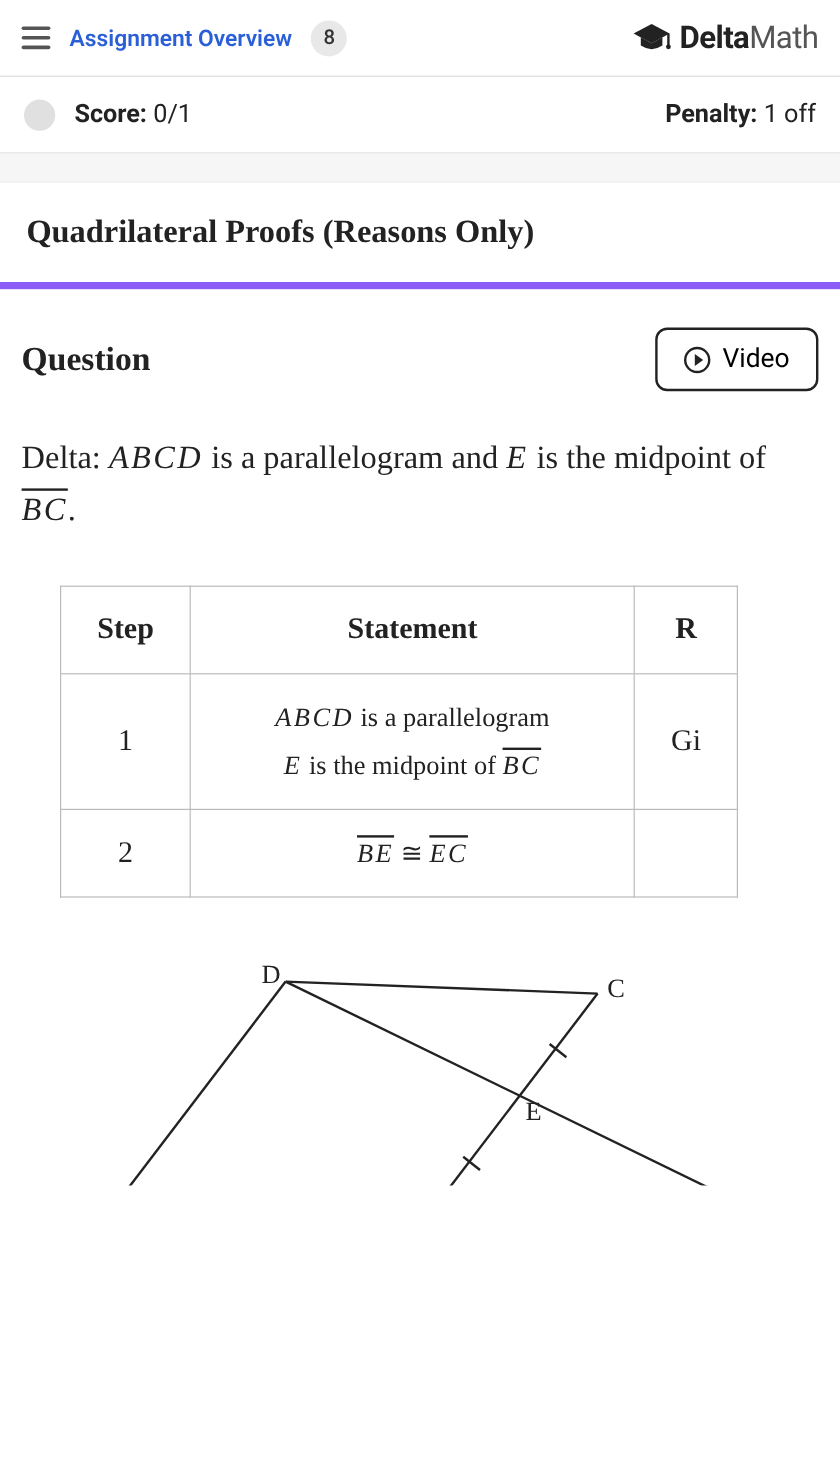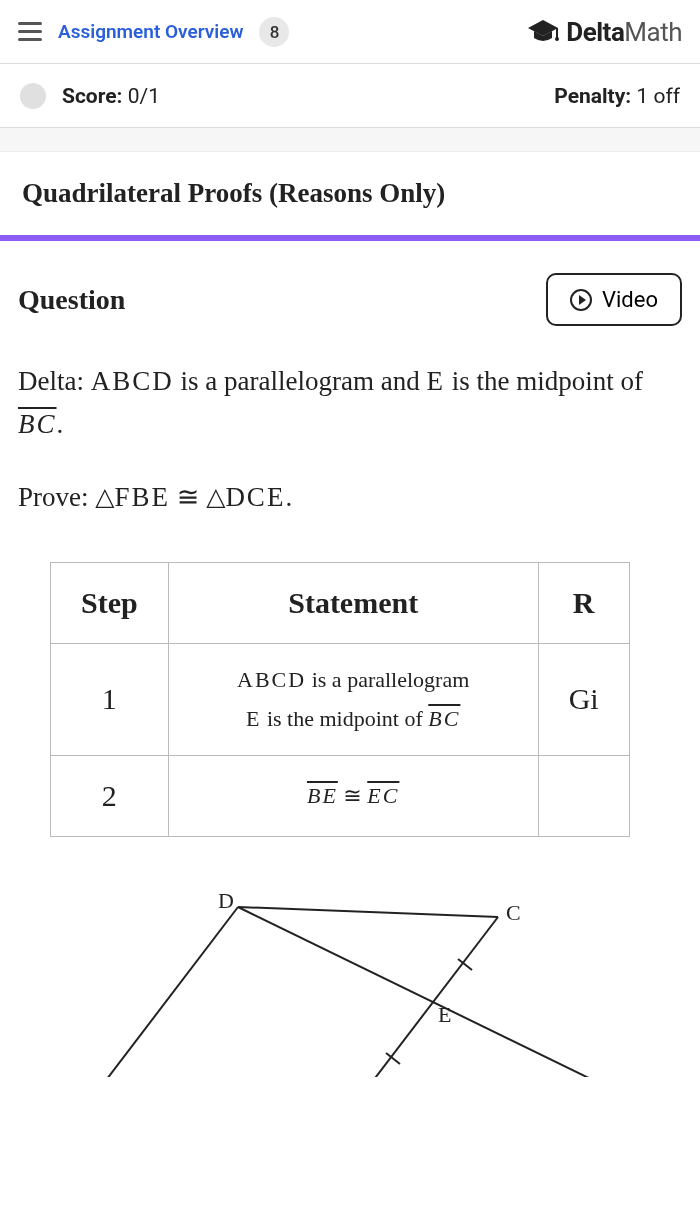--- a/index.html
+++ b/index.html
@@ -125,33 +125,33 @@
       border-left: 7px solid #222;
       border-top: 5px solid transparent;
       border-bottom: 5px solid transparent;
     }
     .problem {
       padding: 24px 18px 8px;
       font-family: "Times New Roman", Georgia, serif;
       line-height: 1.6;
     }
     .problem p { font-size: 27px; margin-bottom: 30px; }
-    .mi { letter-spacing: 2px; }
+    .mi { font-style: italic; letter-spacing: 2px; }
     .bar { text-decoration: overline; text-decoration-thickness: 1.5px; font-style: italic; letter-spacing: 2px;}
     .tri { font-size: 25px; display: inline-block; vertical-align: 1px;}
     .proof-table {
       margin: 42px 0 0 32px;
       border-collapse: collapse;
       font-family: "Times New Roman", Georgia, serif;
     }
     .proof-table th, .proof-table td {
       border: 1px solid #bbb;
       padding: 16px 30px;
       text-align: center;
-      font-size: 30px;
+      font-size: 25px;
     }
     .proof-table th { font-weight: 700; }
     .proof-table td.stmt { font-size: 22px; line-height: 1.8; margin-left: 24px;}
     .stepcol { width: 90px; }
     .stmtcol { min-width: 370px; }
     .rcol { min-width: 70px; text-align: left;}
     .figure {
       margin: 40px 0 0 0;
       position: relative;
       height: 200px;
@@ -207,23 +207,20 @@
   <h3>Question</h3>
   <button class="btn">
     <span class="play-icon"></span>
     <span>Video</span>
   </button>
 </div>
 
 <div class="problem">
   <p>
     <span>Delta: </span><span class="mi">ABCD</span><span> is a parallelogram and </span><span class="mi">E</span><span> is the midpoint of </span><span class="bar">BC</span><span>.</span>
-  </p>
-  <p>
-    <span>Prove: </span><span class="tri">△</span><span class="mi">FBE</span><span> ≅ </span><span class="tri">△</span><span class="mi">DCE</span><span>.</span>
   </p>
 
   <table class="proof-table">
     <thead>
       <tr>
         <th class="stepcol">Step</th>
         <th class="stmtcol">Statement</th>
         <th class="rcol">R</th>
       </tr>
     </thead>

